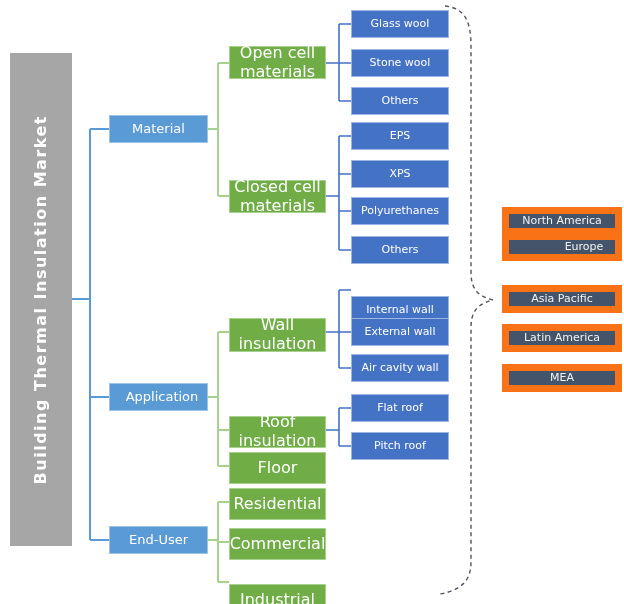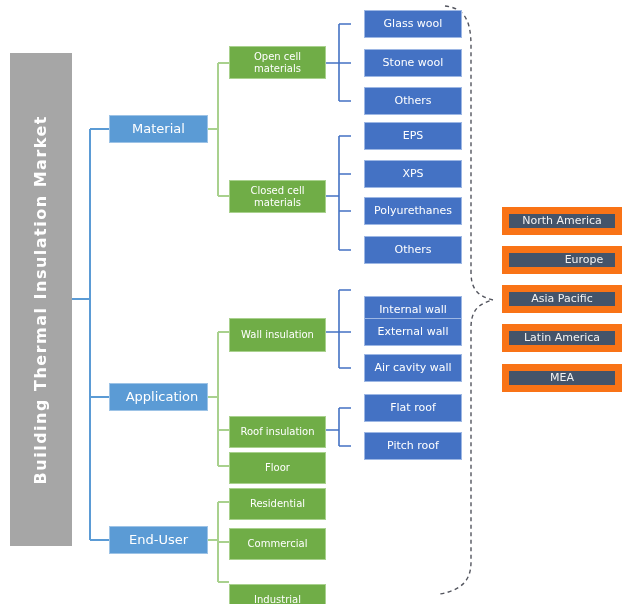--- a/index.html
+++ b/index.html
@@ -16,24 +16,24 @@
     left:10px;top:53px;width:62px;height:493px;background:#A6A6A6;
   }
   .roottext{
     writing-mode:vertical-rl;transform:rotate(180deg);
     font-weight:bold;font-size:16px;letter-spacing:1.5px;color:#ffffff;white-space:nowrap;
   }
   .lv1{
     left:109px;width:99px;height:28px;background:#5B9BD5;border:1px solid #9DC3E6;font-size:13px;
   }
   .lv2{
-    left:229px;width:97px;background:#70AD47;border:1px solid #A9D18E;font-size:10px;padding:15px 3px;
+    left:229px;width:97px;background:#70AD47;border:1px solid #A9D18E;font-size:16px;padding:15px 3px;
   }
   .lv3{
-    left:364px;width:98px;height:28px;background:#4472C4;border:1px solid #9DB7E4;font-size:11px;
+    left:351px;width:98px;height:28px;background:#4472C4;border:1px solid #9DB7E4;font-size:11px;
   }
   .region{
     left:502px;width:120px;height:28px;background:#44546A;border:7px solid #f97316;font-size:11px;color:#F2F2F2;
   }
 </style>
 </head>
 <body>
 
 <div class="stage">
 
@@ -125,21 +125,21 @@
   <div class="box lv3" style="top:394px;">
     <span>Flat roof</span>
   </div>
   <div class="box lv3" style="top:432px;">
     <span>Pitch roof</span>
   </div>
 
   <div class="box region" style="top:207px;">
     <span>North America</span>
   </div>
-  <div class="box region" style="top:246px;padding-left:44px;">
+  <div class="box region" style="top:233px;padding-left:44px;">
     <span>Europe</span>
   </div>
   <div class="box region" style="top:285px;">
     <span>Asia Pacific</span>
   </div>
   <div class="box region" style="top:324px;">
     <span>Latin America</span>
   </div>
   <div class="box region" style="top:364px;">
     <span>MEA</span>

